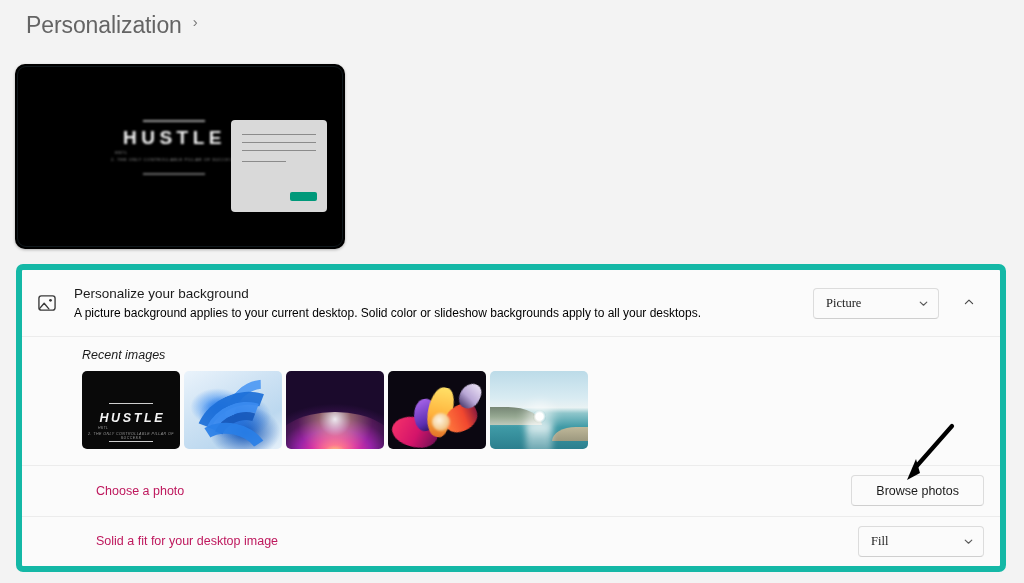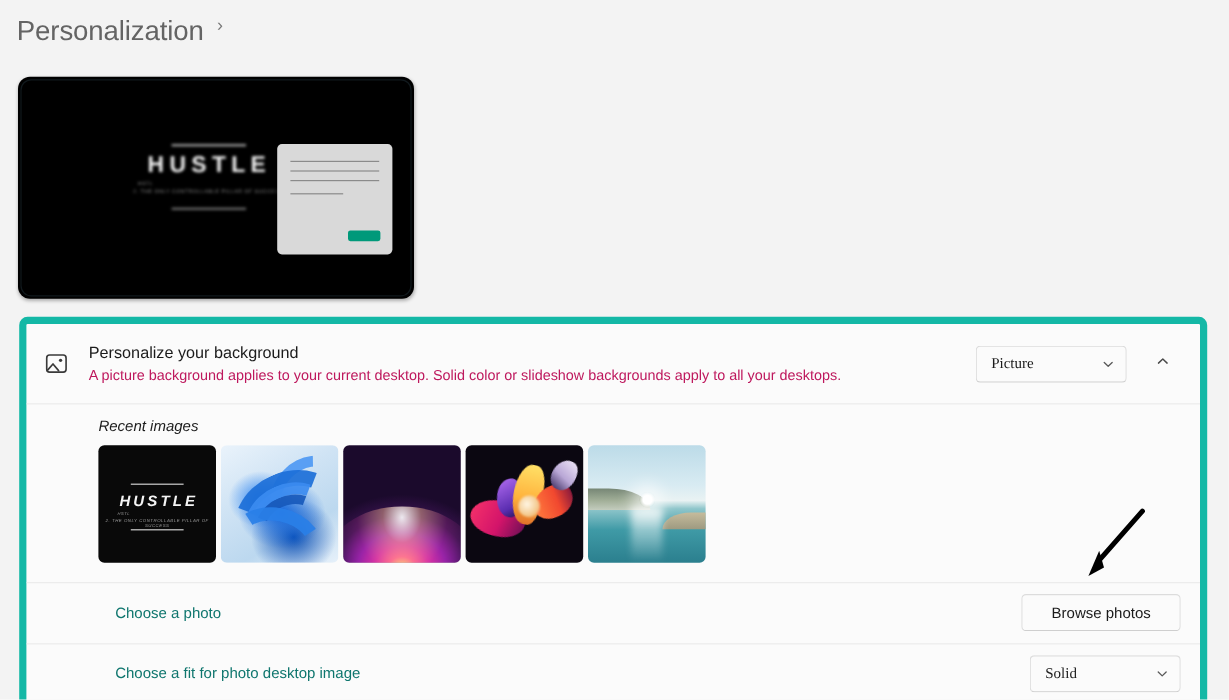--- a/index.html
+++ b/index.html
@@ -12,21 +12,21 @@
     background: #f3f3f3;
     font-family: "Liberation Sans", sans-serif;
     color: #1b1b1b;
     overflow: hidden;
     position: relative;
   }
 
   
   .breadcrumb {
     position: absolute;
-    left: 14px;
+    left: 26px;
     top: 12px;
     display: flex;
     align-items: flex-start;
     gap: 11px;
   }
   .crumb-parent {
     font-size: 23px;
     color: #646464;
     letter-spacing: -0.1px;
   }
@@ -168,21 +168,21 @@
     color: #3a3a3a;
   }
   .header-texts { flex: 1 1 auto; min-width: 0; }
   .header-title {
     font-size: 13.5px;
     color: #1b1b1b;
     line-height: 1.35;
   }
   .header-desc {
     font-size: 12px;
-    color: #be185d;
+    color: #000000;
     line-height: 1.35;
     margin-top: 1px;
   }
 
   
   .combo {
     height: 31px;
     border: 1px solid #dcdcdc;
     border-bottom-color: #cfcfcf;
     border-radius: 4px;
@@ -246,21 +246,21 @@
     font-size: 12.5px;
     color: #1b1b1b;
     margin-bottom: 9px;
   }
   .thumbs {
     display: flex;
     gap: 4px;
   }
   .thumb {
     width: 98px;
-    height: 98px;
+    height: 78px;
     border-radius: 5px;
     overflow: hidden;
     position: relative;
     background: #111;
   }
 
   
   .t-hustle { background: #090909; }
   .t-hustle .h-rule {
     position: absolute;
@@ -417,21 +417,21 @@
     background: linear-gradient(180deg, rgba(255,255,255,.75) 0%, rgba(255,255,255,0) 100%);
     filter: blur(3px);
   }
 
   
   .row-photo { height: 51px; }
   .row-fit { height: 50px; }
   .row-label {
     flex: 1 1 auto;
     font-size: 12.5px;
-    color: #0f766e;
+    color: #be185d;
     margin-left: 60px;
   }
 
   
   .annot-arrow {
     position: absolute;
     left: 895px;
     top: 418px;
     width: 70px;
     height: 70px;
@@ -544,23 +544,23 @@
 
     </div>
   </div>
 
   <div class="row row-photo">
     <div class="row-label">Choose a photo</div>
     <button class="btn">Browse photos</button>
   </div>
 
   <div class="row row-fit">
-    <div class="row-label">Choose a fit for photo desktop image</div>
+    <div class="row-label">Solid a fit for your desktop image</div>
     <div class="combo" style="width:126px;">
-      <span class="combo-value">Solid</span>
+      <span class="combo-value">Fill</span>
       <span class="chev">
         <svg viewBox="0 0 12 12" width="11" height="11" fill="none" stroke="currentColor" stroke-width="1.2" stroke-linecap="round" stroke-linejoin="round">
           <path d="M2.4 4.4L6 7.9 9.6 4.4"></path>
         </svg>
       </span>
     </div>
   </div>
 
 </div>
 

